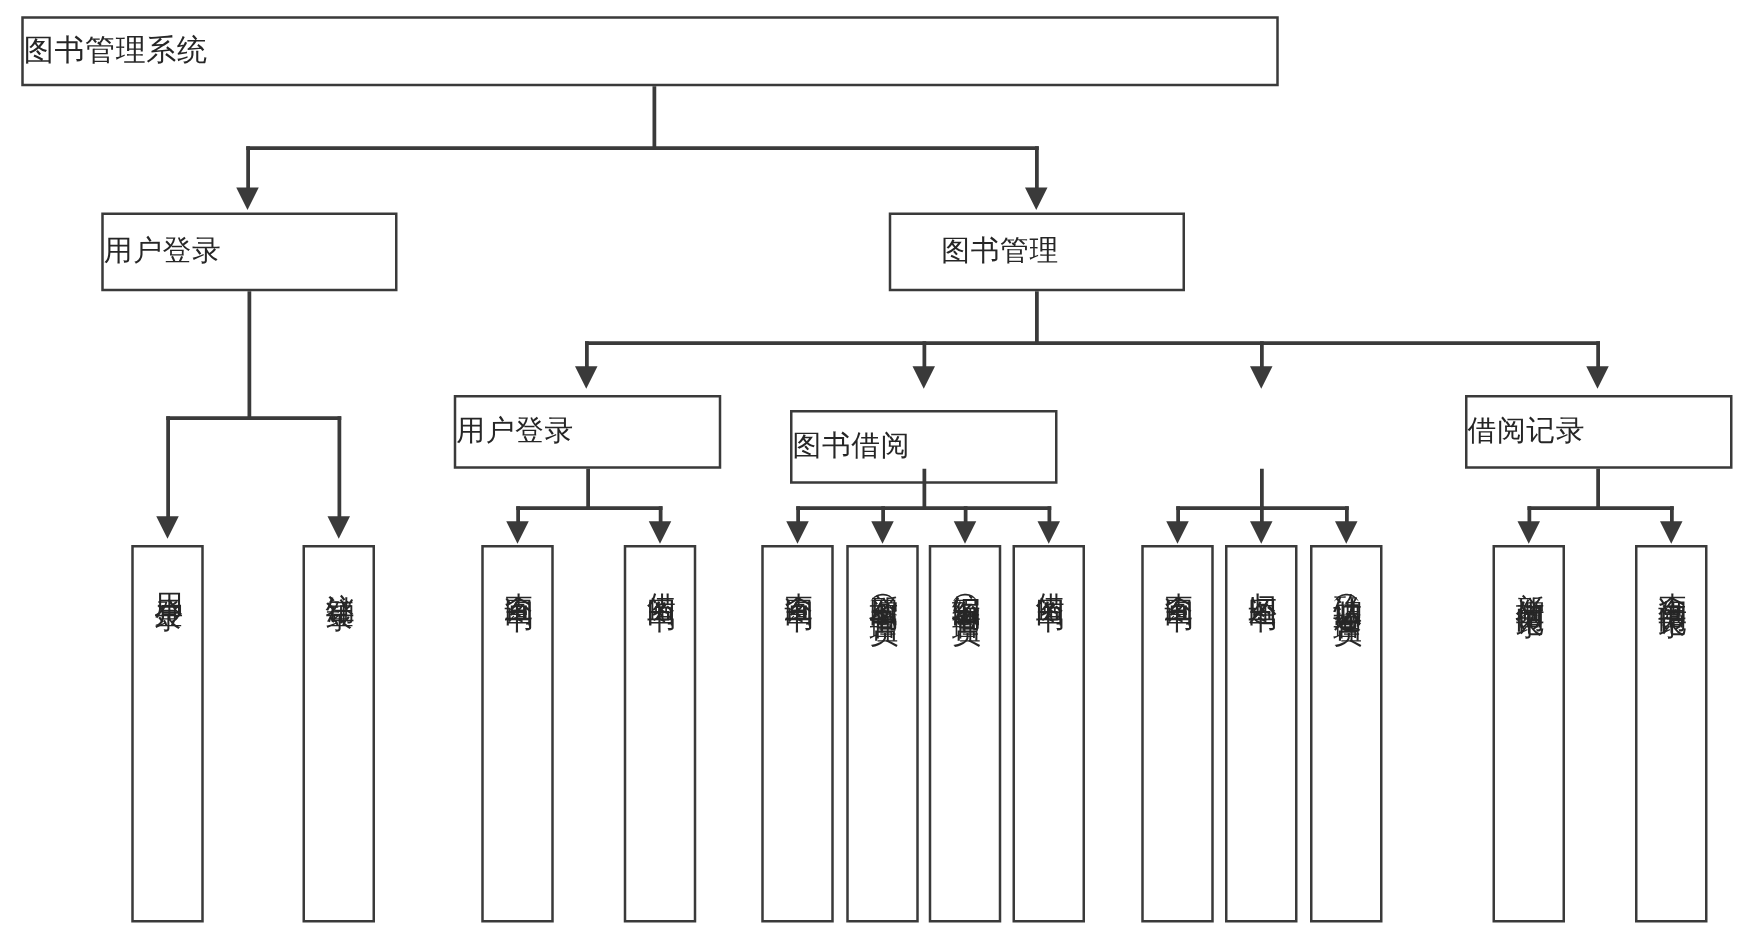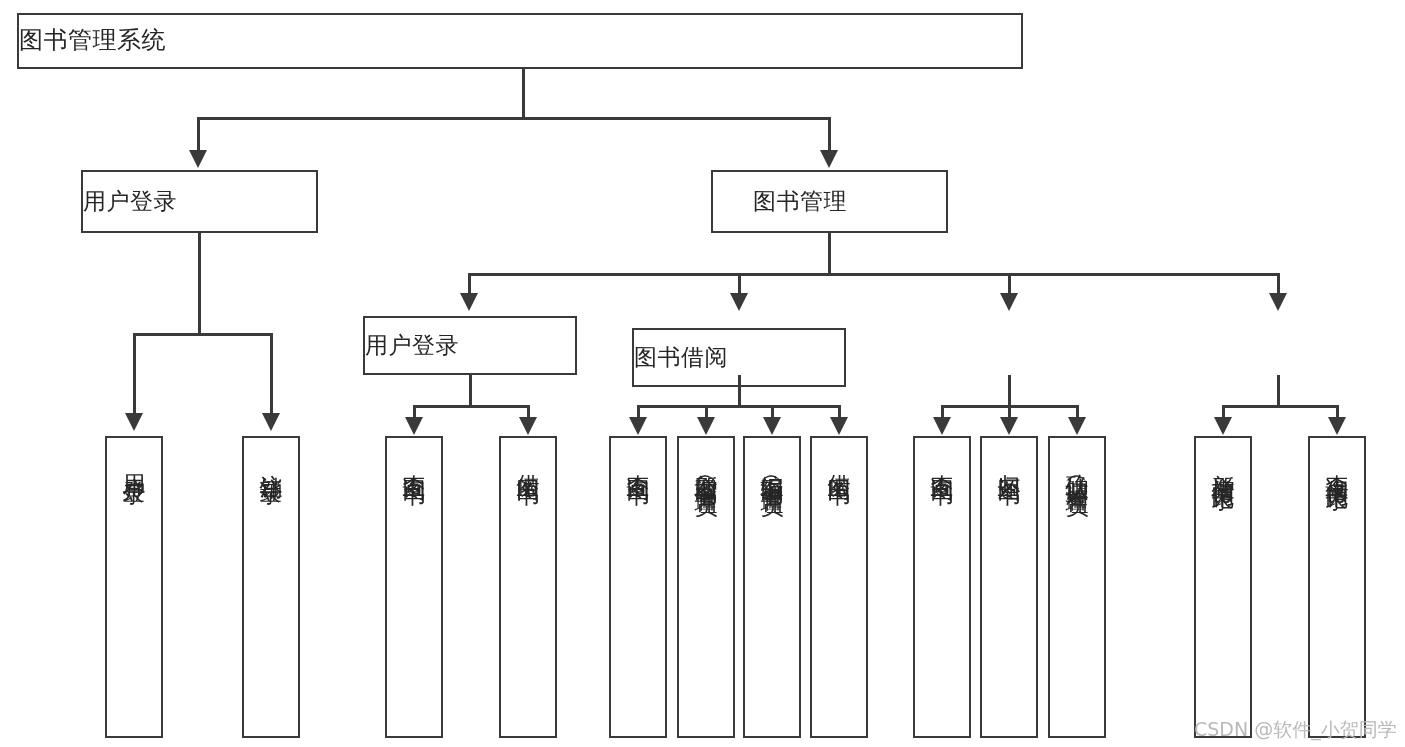--- a/index.html
+++ b/index.html
@@ -122,20 +122,23 @@
   <div class="line vline" style="left:1008px; top:273px; width:3px; height:22px;"></div>
   <div class="arrow" style="left:1000px; top:293px;"></div>
   <div class="line vline" style="left:1277px; top:273px; width:3px; height:22px;"></div>
   <div class="arrow" style="left:1269px; top:293px;"></div>
 
   <div class="node h" style="left:363px; top:316px; width:214px; height:59px;">
     <span class="label">用户登录</span>
   </div>
   <div class="node h" style="left:632px; top:316px; width:214px; height:59px;margin-top:12px;">
     <span class="label">图书借阅</span>
+  </div>
+  <div class="node h" style="left:1172px; top:316px; width:214px; height:59px;">
+    <span class="label">借阅记录</span>
   </div>
 
   <div class="line vline" style="left:469px; top:375px; width:3px; height:32px;"></div>
   <div class="line hline" style="left:413px; top:405px; width:117px; height:3px;"></div>
   <div class="line vline" style="left:413px; top:405px; width:3px; height:14px;"></div>
   <div class="arrow" style="left:405px; top:417px;"></div>
   <div class="line vline" style="left:527px; top:405px; width:3px; height:14px;"></div>
   <div class="arrow" style="left:519px; top:417px;"></div>
 
   <div class="line vline" style="left:738px; top:375px; width:3px; height:32px;"></div>
@@ -202,15 +205,14 @@
     <span class="label">确认归还（管理员）</span>
   </div>
 
   <div class="node v" style="left:1194px; top:436px; width:58px; height:302px;">
     <span class="label">新增借阅记录</span>
   </div>
   <div class="node v" style="left:1308px; top:436px; width:58px; height:302px;">
     <span class="label">查询借阅记录</span>
   </div>
 
-  <div id="watermark" style="left:1194px; top:717px;">CSDN @软件_小贺同学</div>
 
 </div>
 
 </body></html>

